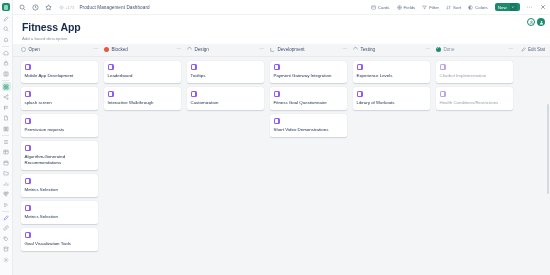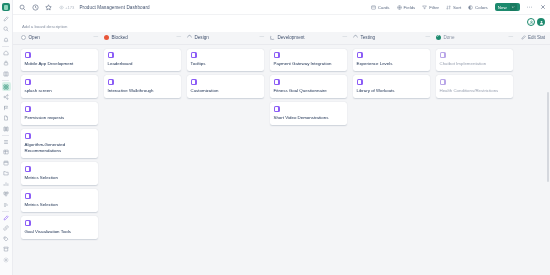--- a/index.html
+++ b/index.html
@@ -394,20 +394,21 @@
       </div>
       <div class="avatar a2">
         <svg viewBox="0 0 16 16" fill="currentColor">
             <circle cx="8" cy="5.6" r="2.8"></circle>
             <path d="M2.8 14c0-3 2.3-4.6 5.2-4.6s5.2 1.6 5.2 4.6z"></path>
           </svg>
       </div>
     </div>
 
     <div class="titlewrap">
+      <div class="board-title">Fitness App</div>
       <div class="board-desc">Add a board description</div>
     </div>
 
     <div class="board">
       <div class="colheads" id="colheads">
           <div class="colhead">
             <span class="ch-dot open"></span>
             <span class="ch-label">Open</span>
             <span class="ch-dash">—</span>
           </div>

